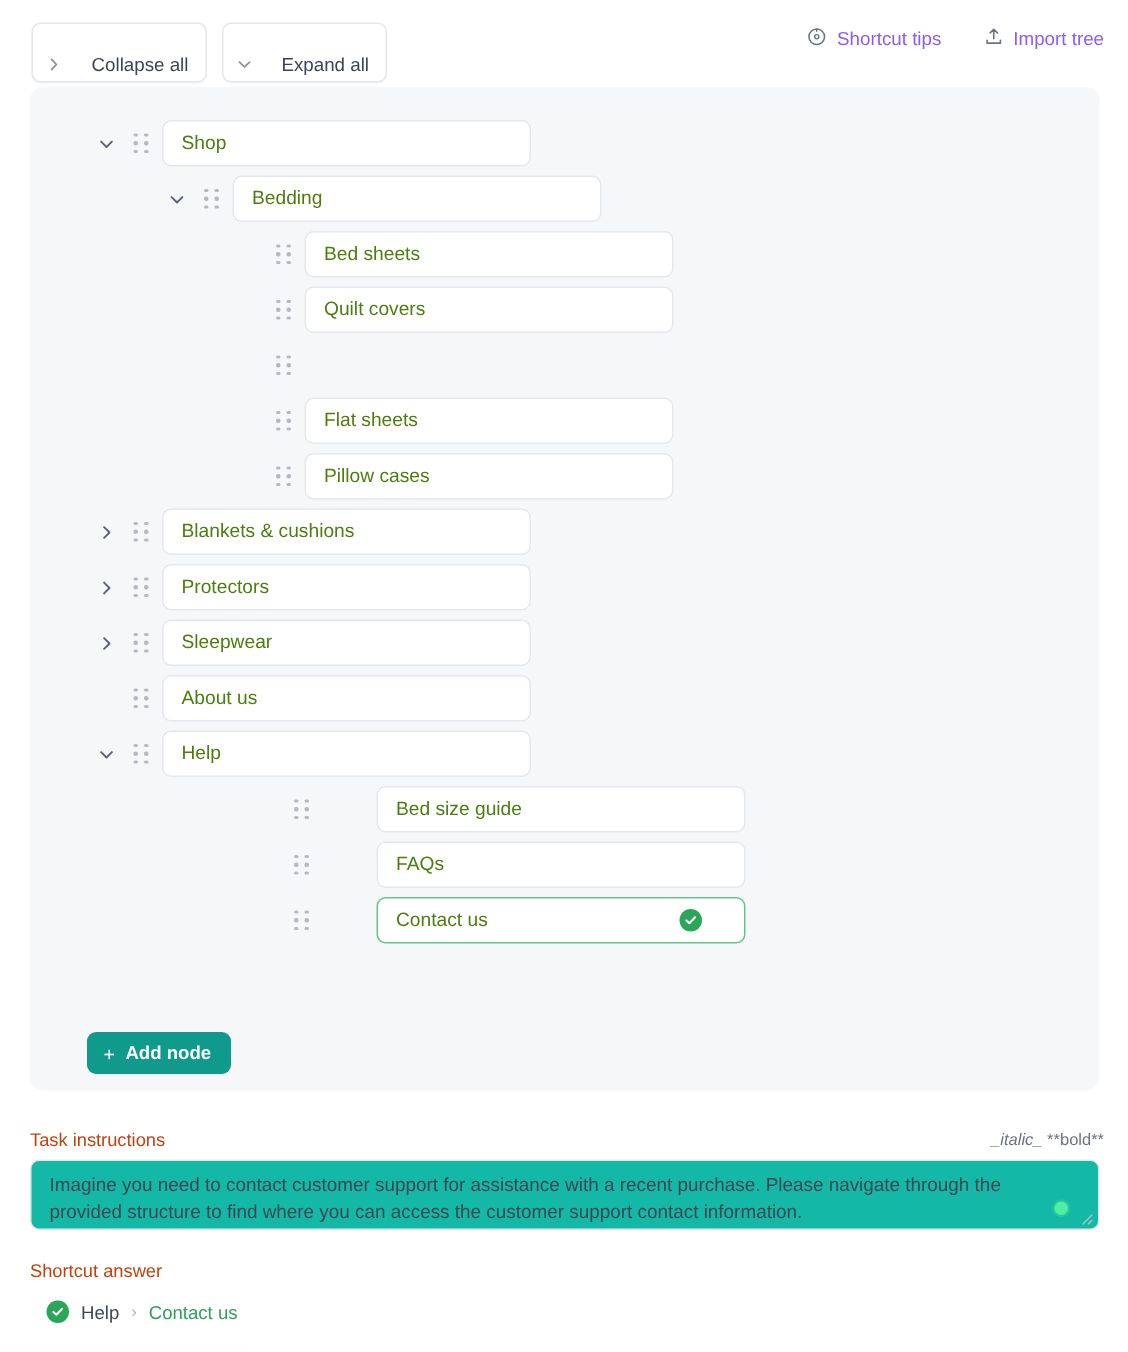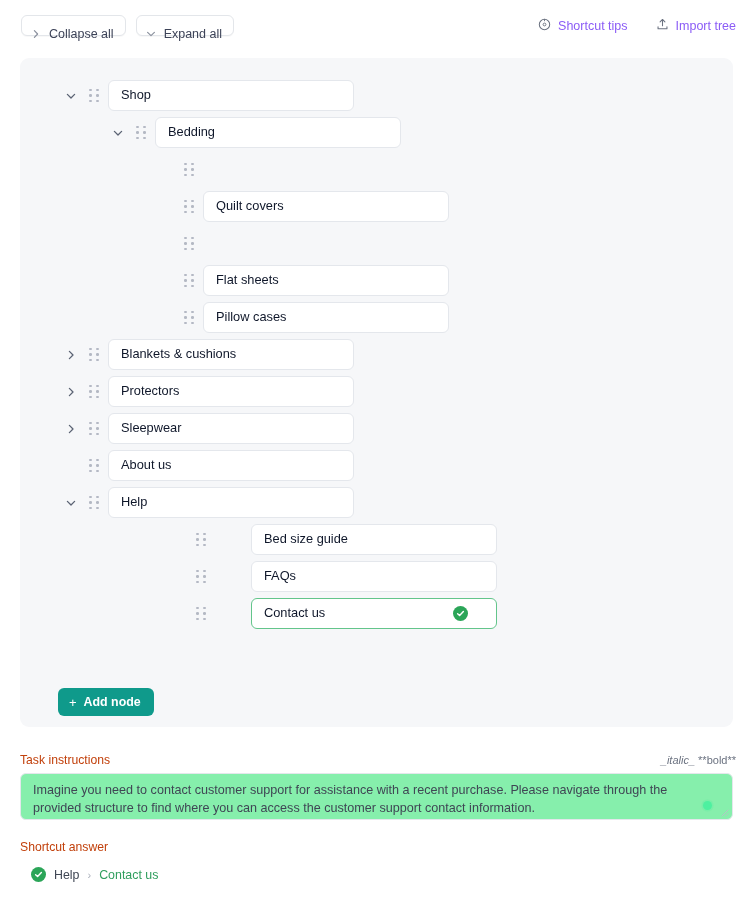--- a/index.html
+++ b/index.html
@@ -14,22 +14,22 @@
 
   
   .toolbar {
     position: absolute; left: 0; top: 0; width: 752px; height: 56px;
     display: flex; align-items: center;
   }
   .toolbar-left { position: absolute; left: 21px; top: 15px; display: flex; gap: 10px; }
   .toolbar-right { position: absolute; right: 16px; top: 18px; display: flex; gap: 28px; align-items: center; }
 
   .btn-outline {
-    display: inline-flex; align-items: center; gap: 8px;
-    height: 21px; padding: 16px 11px 0 9px;
+    display: inline-flex; align-items: center; gap: 20px;
+    height: 40px; padding: 16px 11px 0 9px;
     background: #ffffff;
     border: 1px solid #e3e6ea;
     border-radius: 6px;
     font-size: 12.5px; color: #3c4257;
     cursor: pointer;
     box-shadow: 0 1px 1px rgba(16,24,40,.03);
   }
 
   .link-btn {
     display: inline-flex; align-items: center; gap: 7px;
@@ -71,21 +71,21 @@
   .dots i { width: 2.6px; height: 2.6px; border-radius: 50%; background: #b4b9c4; display: block; }
 
   .node-input {
     height: 31px;
     background: #ffffff;
     border: 1px solid #e4e7ec;
     border-radius: 6px;
     display: flex; align-items: center;
     padding: 0 28px 0 12px;
     font-size: 12.8px;
-    color: #0f172a;
+    color: #4d7c0f;
     cursor: text;
     position: relative;
   }
   .node-input.selected { border: 1.3px solid #63c58b; }
 
   .node-text { flex: 1 1 auto; line-height: 1; }
 
   .check-badge {
     width: 15px; height: 15px; border-radius: 50%;
     background: #2ba558; flex: 0 0 auto;
@@ -123,21 +123,21 @@
   }
   .md-hint {
     position: absolute; right: 16px; font-size: 11px; color: #6b7280;
   }
   .md-hint .it { font-style: italic; }
   .md-hint .bd { font-weight: normal; }
 
   .textarea-box {
     position: absolute; left: 20px; top: 773px;
     width: 713px; height: 47px;
-    background: #86efac;
+    background: #14b8a6;
     border: 1px solid #e4e7ec;
     border-radius: 6px;
     padding: 7px 34px 7px 12px;
     font-size: 12.6px; line-height: 18px; color: #3f4654;
     overflow: hidden;
     cursor: text;
   }
   .caret-dot {
     position: absolute; right: 20px; top: 27px;
     width: 9px; height: 9px; border-radius: 50%;
@@ -265,20 +265,23 @@
           <span class="drag-handle">
             <span class="dots">
               <i></i>
               <i></i>
               <i></i>
               <i></i>
               <i></i>
               <i></i>
             </span>
           </span>
+          <div class="node-input">
+            <span class="node-text">Bed sheets</span>
+          </div>
         </div>
         <div class="node-row d2">
           <span class="node-toggle empty"></span>
           <span class="drag-handle">
             <span class="dots">
               <i></i>
               <i></i>
               <i></i>
               <i></i>
               <i></i>

